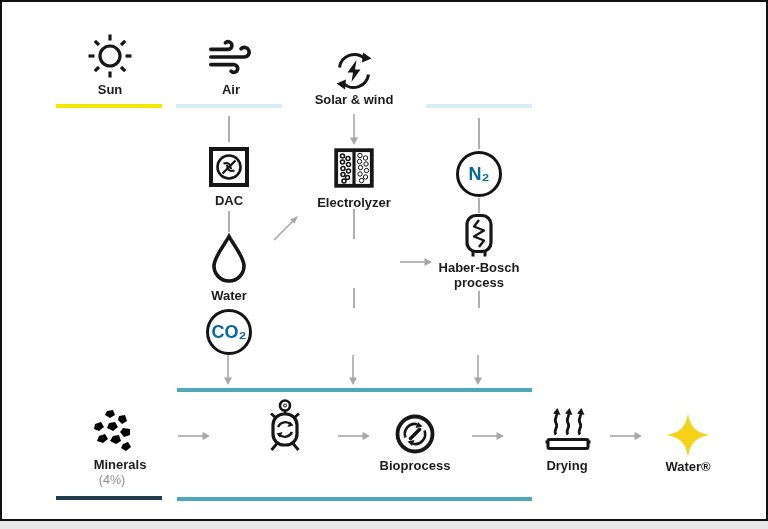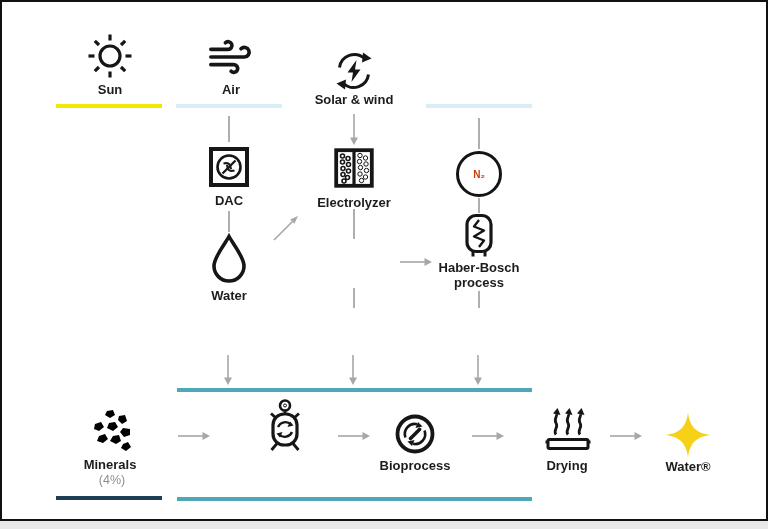--- a/index.html
+++ b/index.html
@@ -12,21 +12,21 @@
   .label{
     position:absolute;font-size:13px;font-weight:600;color:#1c1c1c;
     text-align:center;line-height:15px;white-space:nowrap;
     transform:translateX(-50%);
   }
   .sublabel{font-weight:400;color:#8a8f93;font-size:12.5px;}
   .gas-circle{
     position:absolute;width:46px;height:46px;border:3.5px solid #141414;
     border-radius:50%;background:#fff;box-sizing:border-box;
     display:flex;align-items:center;justify-content:center;
-    font-size:10px;font-weight:700;color:#c2410c;
+    font-size:18px;font-weight:700;color:#0369a1;
   }
   .uline{position:absolute;height:3.5px;}
   .yellow{background:#F0E800;}
   .lblue{background:#D8EDF5;}
   .teal{background:#4FA8B7;}
   .navy{background:#1F3D52;height:4px;}
   .vline{position:absolute;width:1.6px;background:#AFAFAF;}
   svg{display:block;}
   .icon path,.icon circle,.icon rect,.icon line,.icon polyline{
     stroke:#161616;fill:none;
@@ -149,20 +149,23 @@
     <line x1="25" y1="39.5" x2="25" y2="44.5" stroke-width="3"></line>
   </svg>
   <div class="label" style="left:477px;top:258px">
     <div>Haber-Bosch</div>
     <div>process</div>
   </div>
 
   <div class="vline" style="left:351px;top:286px;height:20px"></div>
   <div class="vline" style="left:476px;top:289px;height:17px"></div>
 
+  <div class="gas-circle" style="left:204px;top:307px">
+      <span>CO₂</span>
+    </div>
 
   <svg class="abs" style="left:220px;top:353px" width="12" height="31" viewBox="0 0 12 31">
     <line x1="6" y1="0" x2="6" y2="23" stroke="#A7A7A7" stroke-width="1.6"></line>
     <polygon points="6,30 2,22.5 10,22.5" fill="#A7A7A7"></polygon>
   </svg>
   <svg class="abs" style="left:345px;top:353px" width="12" height="31" viewBox="0 0 12 31">
     <line x1="6" y1="0" x2="6" y2="23" stroke="#A7A7A7" stroke-width="1.6"></line>
     <polygon points="6,30 2,22.5 10,22.5" fill="#A7A7A7"></polygon>
   </svg>
   <svg class="abs" style="left:470px;top:353px" width="12" height="31" viewBox="0 0 12 31">
@@ -177,21 +180,21 @@
       <polygon points="20,5 26,4 28,9 23,12 18,9"></polygon>
       <polygon points="32,10 38,9 40,15 35,18 31,14"></polygon>
       <polygon points="8,18 14,16 17,21 12,25 7,23"></polygon>
       <polygon points="22,17 28,16 31,21 26,25 20,22"></polygon>
       <polygon points="36,22 43,23 43,29 37,31 33,26"></polygon>
       <polygon points="12,30 18,28 21,33 16,37 10,35"></polygon>
       <polygon points="26,30 32,29 34,35 29,38 23,35"></polygon>
       <polygon points="36,38 41,36 44,41 39,45 34,42"></polygon>
     </g>
   </svg>
-  <div class="label" style="left:108px;top:455px">Minerals</div>
+  <div class="label" style="left:118px;top:455px">Minerals</div>
   <div class="label sublabel" style="left:110px;top:471px">(4%)</div>
 
   <svg class="abs" style="left:176px;top:428px" width="34" height="12" viewBox="0 0 34 12">
     <line x1="0" y1="6" x2="25" y2="6" stroke="#A7A7A7" stroke-width="1.6"></line>
     <polygon points="32,6 24.5,2 24.5,10" fill="#A7A7A7"></polygon>
   </svg>
 
   <svg class="abs icon" style="left:261px;top:396px" width="44" height="58" viewBox="0 0 44 58">
     <circle cx="22" cy="7.5" r="5" stroke-width="2.6"></circle>
     <circle cx="22" cy="7.5" r="1.5" fill="#161616" stroke="none"></circle>

